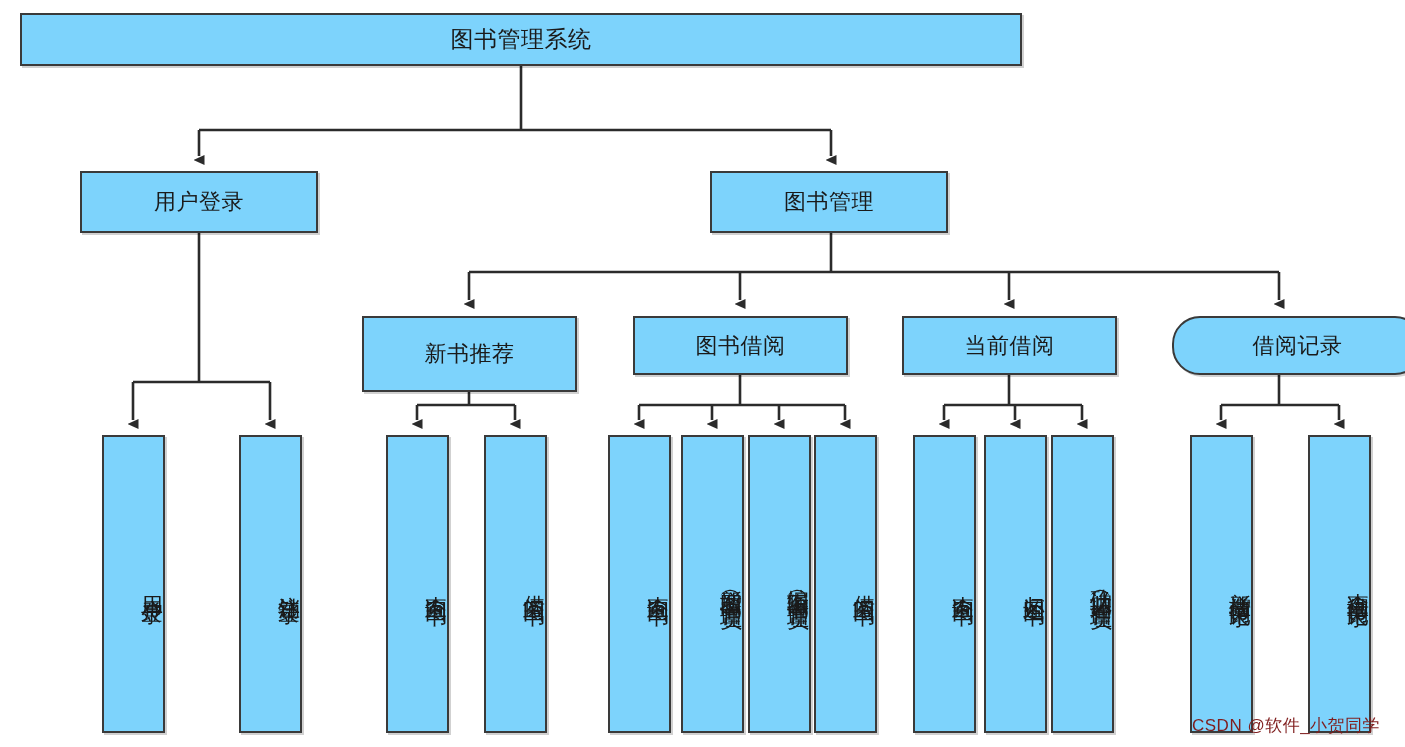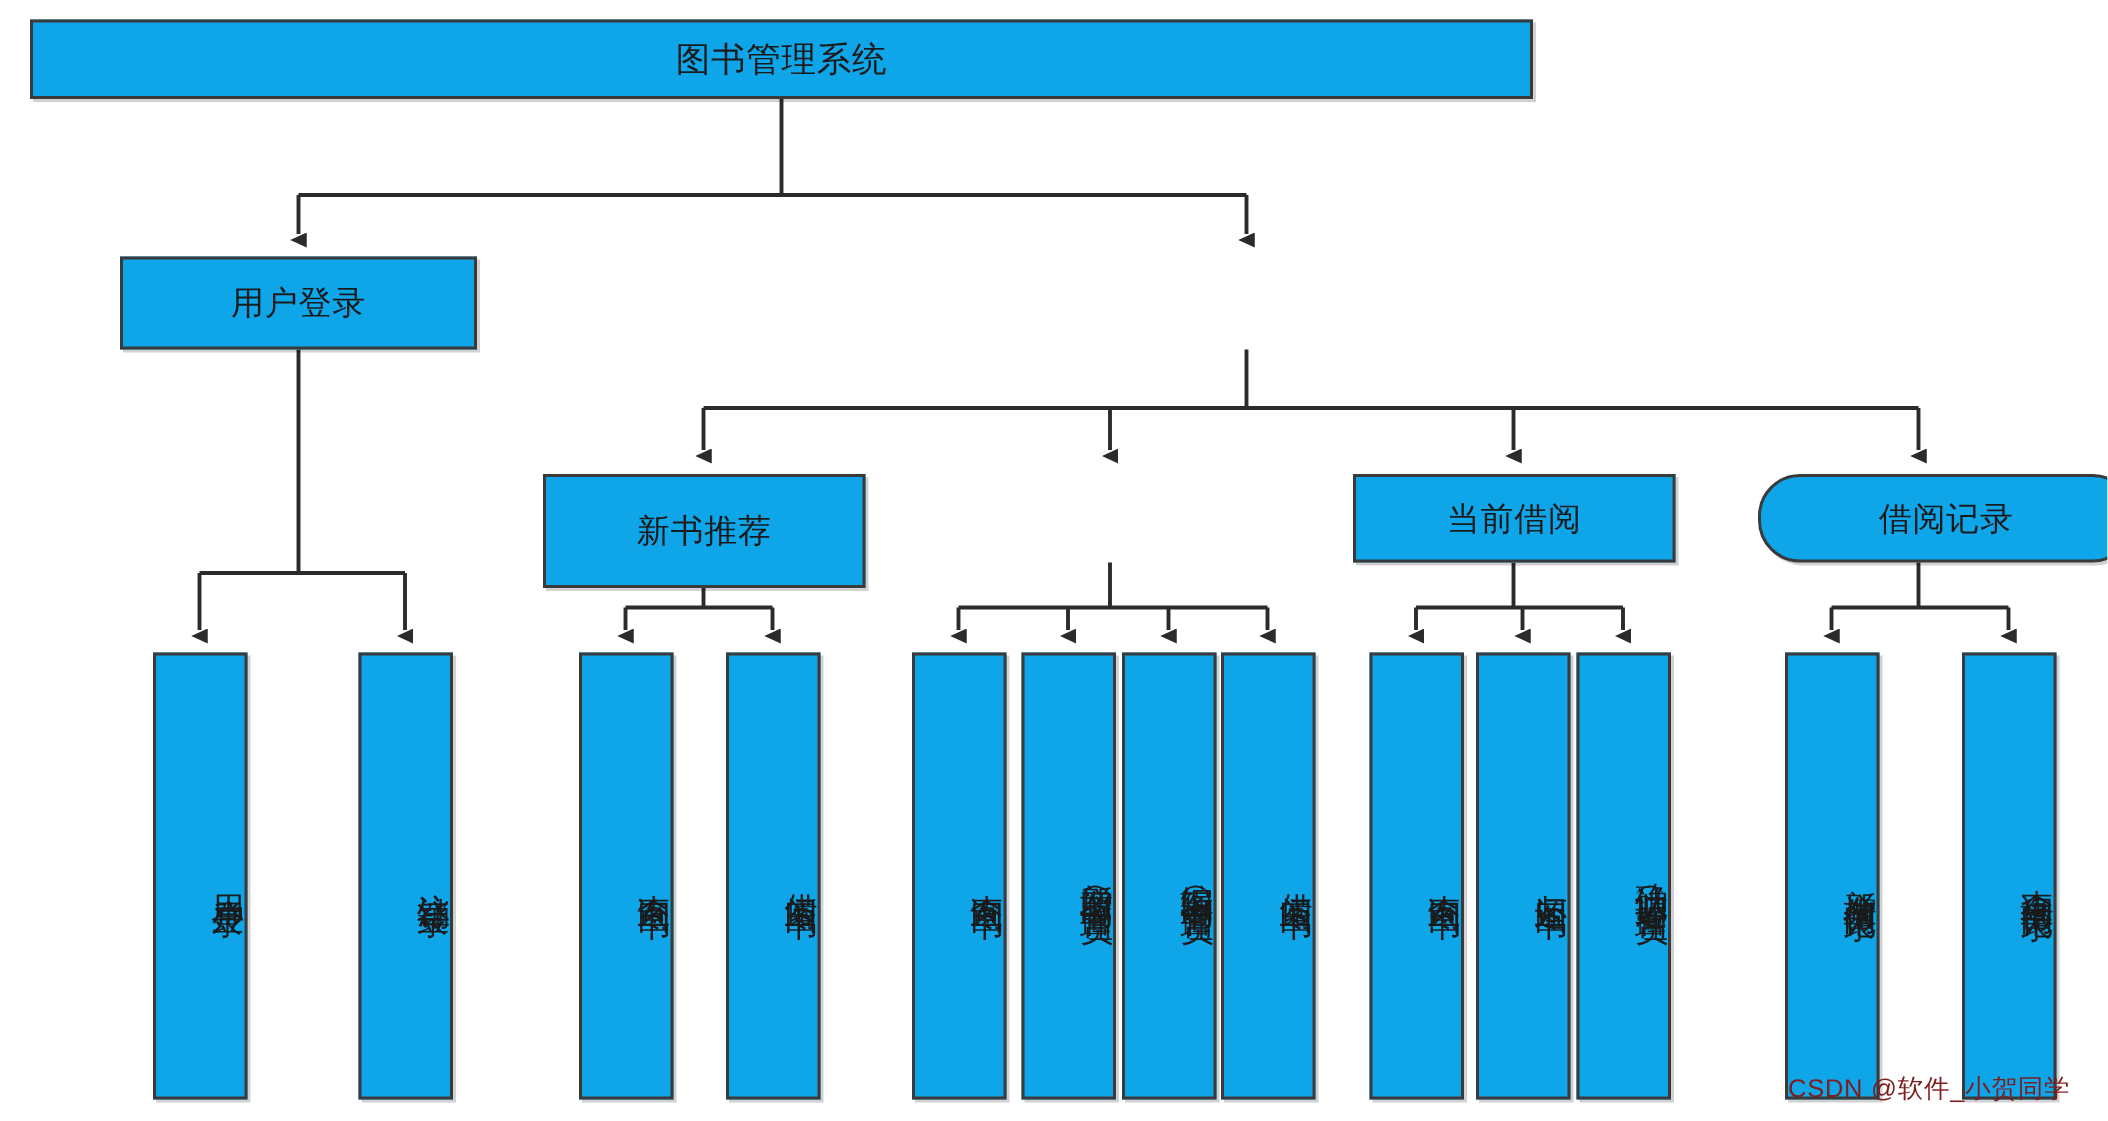--- a/index.html
+++ b/index.html
@@ -21,21 +21,21 @@
     position: absolute;
     left: 0;
     top: 0;
     width: 1405px;
     height: 747px;
     pointer-events: none;
   }
   .node {
     position: absolute;
     box-sizing: border-box;
-    background: #0ea5e9;
+    background: #7dd3fc;
     border: 2px solid #3a3a3a;
     box-shadow: 2px 2px 0 rgba(0,0,0,0.18);
     display: flex;
     align-items: center;
     justify-content: center;
     color: #1a1a1a;
   }
   .node.horizontal {
     font-size: 22px;
     letter-spacing: 0.5px;
@@ -122,23 +122,29 @@
     </g>
   </svg>
 
   <div class="node horizontal root" style="left:20px; top:13px; width:1002px; height:53px;">
     <span>图书管理系统</span>
   </div>
 
   <div class="node horizontal" style="left:80px; top:171px; width:238px; height:62px;">
     <span>用户登录</span>
   </div>
+  <div class="node horizontal" style="left:710px; top:171px; width:238px; height:62px;">
+    <span>图书管理</span>
+  </div>
 
   <div class="node horizontal" style="left:362px; top:316px; width:215px; height:76px;">
     <span>新书推荐</span>
+  </div>
+  <div class="node horizontal" style="left:633px; top:316px; width:215px; height:59px;">
+    <span>图书借阅</span>
   </div>
   <div class="node horizontal" style="left:902px; top:316px; width:215px; height:59px;text-align:right;">
     <span>当前借阅</span>
   </div>
   <div class="node horizontal" style="left:1172px; top:316px; width:251px; height:59px;border-radius:28px;">
     <span>借阅记录</span>
   </div>
 
   <div class="node vertical" style="left:102px; top:435px; width:63px; height:298px;">
     <span class="vlabel">用户登录</span>

